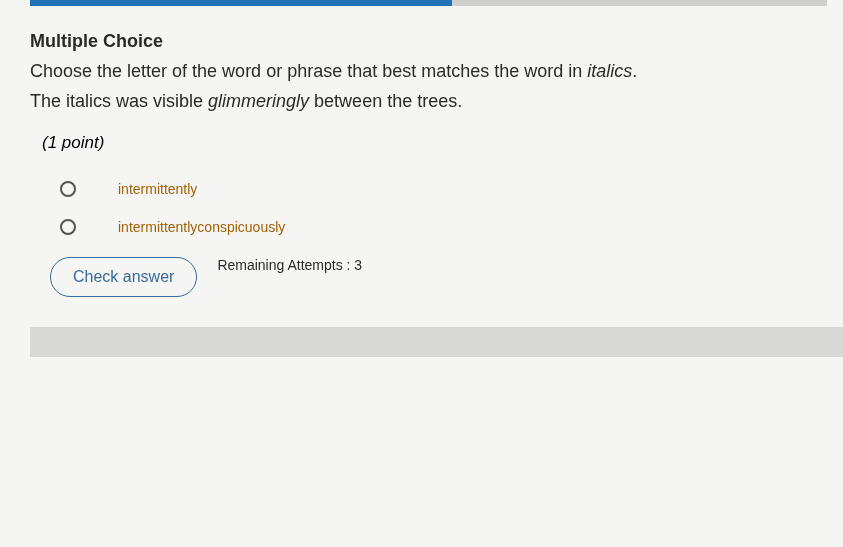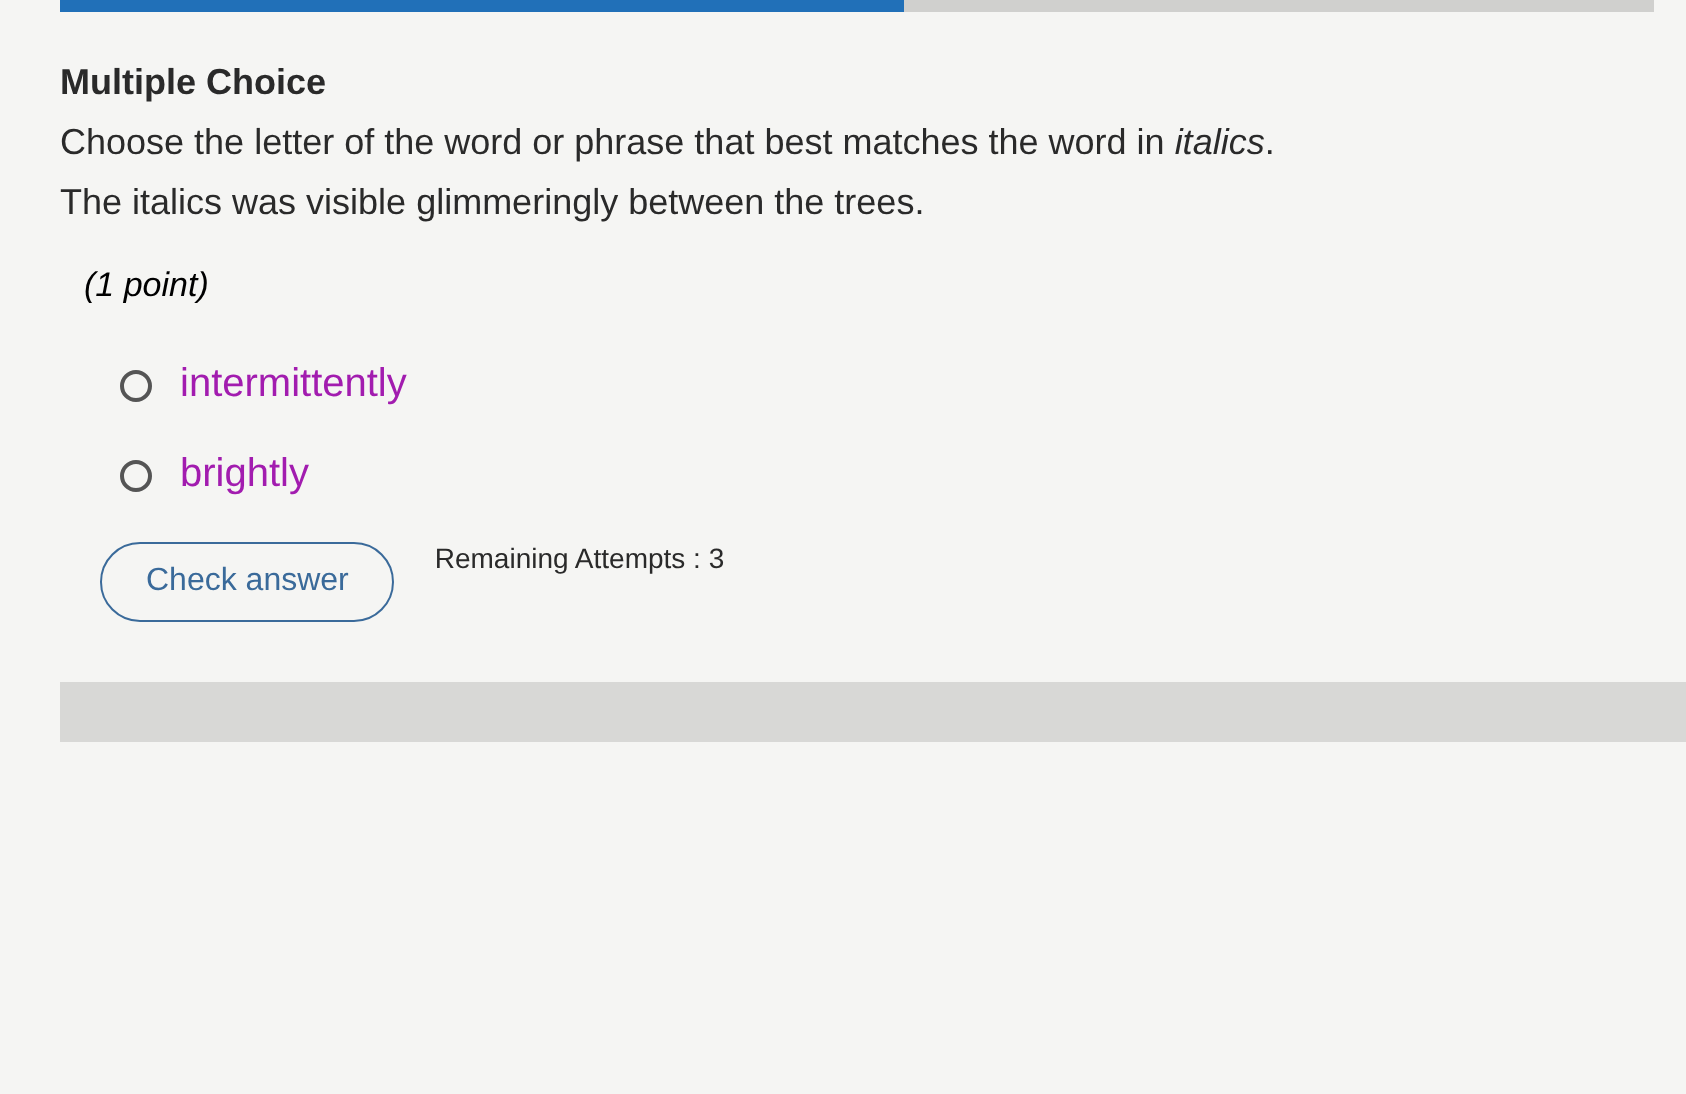--- a/index.html
+++ b/index.html
@@ -46,20 +46,21 @@
     .prompt .italic {
       font-style: italic;
     }
     .sentence {
       font-size: 18px;
       color: #2a2a2a;
       line-height: 1.5;
       margin-bottom: 18px;
     }
     .sentence .italic {
+      font-style: italic;
     }
     .points {
       font-style: italic;
       font-size: 17px;
       color: #000000;
       margin-left: 12px;
       margin-bottom: 28px;
     }
     .options {
       margin-left: 30px;
@@ -73,22 +74,23 @@
     .radio {
       width: 16px;
       height: 16px;
       border: 2px solid #555;
       border-radius: 50%;
       margin-right: 14px;
       flex-shrink: 0;
       background: transparent;
     }
     .option-label {
-      font-size: 20px;
-      color: #a21caf;
+      font-size: 14px;
+      color: #a16207;
+      margin-left: 28px;
     }
     .footer {
       display: flex;
       align-items: flex-start;
       margin-left: 20px;
       margin-top: 10px;
     }
     .check-btn {
       border: 1.5px solid #3a6a9a;
       color: #3a6a9a;
@@ -131,21 +133,21 @@
 
   <div class="points">(1 point)</div>
 
   <div class="options">
     <div class="option">
       <div class="radio"></div>
       <span class="option-label">intermittently</span>
     </div>
     <div class="option">
       <div class="radio"></div>
-      <span class="option-label">brightly</span>
+      <span class="option-label">intermittentlyconspicuously</span>
     </div>
   </div>
 
   <div class="footer">
     <button class="check-btn">Check answer</button>
     <span class="attempts">Remaining Attempts : 3</span>
   </div>
 
   <div class="bottom-strip"></div>
 </div>

